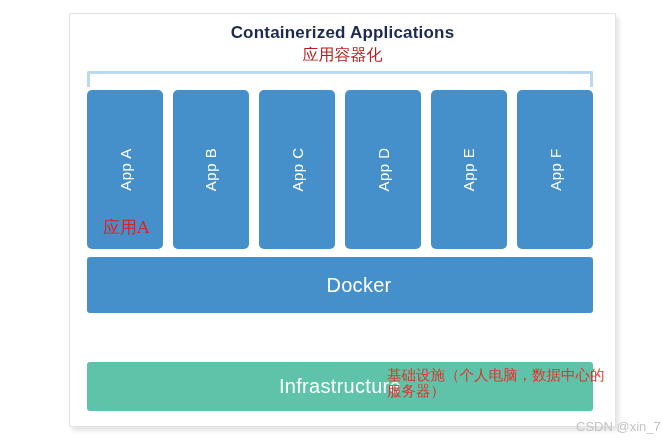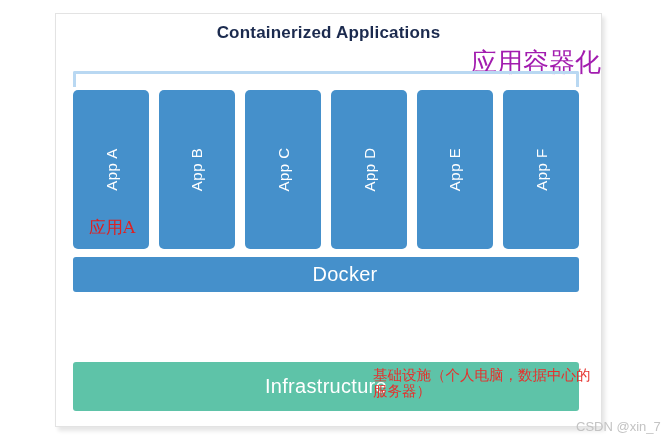--- a/index.html
+++ b/index.html
@@ -9,21 +9,21 @@
   }
   .page {
     position: relative;
     width: 662px;
     height: 442px;
     background: #ffffff;
     overflow: hidden;
   }
   .card {
     position: absolute;
-    left: 55px;
+    left: 69px;
     top: 13px;
     width: 547px;
     height: 414px;
     background: #ffffff;
     border: 1px solid #e3e3e3;
     box-shadow: 3px 4px 4px rgba(0,0,0,0.10);
   }
   .title {
     position: absolute;
     top: 9px;
@@ -33,24 +33,24 @@
     font-size: 17px;
     font-weight: 700;
     letter-spacing: 0.2px;
     color: #1b2a4e;
   }
   .subtitle {
     position: absolute;
     top: 31px;
     left: 0;
     width: 100%;
-    text-align: right;
-    font-size: 26px;
+    text-align: center;
+    font-size: 16px;
     font-family: "DejaVu Serif", serif;
-    color: #a21caf;
+    color: #b91c1c;
   }
   .bracket {
     position: absolute;
     left: 17px;
     top: 57px;
     width: 506px;
     height: 16px;
     border-top: 3px solid #b9d8f2;
     border-left: 3px solid #b9d8f2;
     border-right: 3px solid #b9d8f2;
@@ -93,21 +93,21 @@
   }
   .layer {
     position: absolute;
     left: 17px;
     width: 506px;
     border-radius: 3px;
     display: flex;
     align-items: center;
     justify-content: center;
   }
-  .layer-docker { top: 243px; height: 35px; background: #4590cb; padding-left: 38px; }
+  .layer-docker { top: 243px; height: 56px; background: #4590cb; padding-left: 38px; }
   .layer-host   { top: 297px; height: 46px; background: #d4e8f8; }
   .layer-infra  { top: 348px; height: 49px; background: #5ec3a8; }
   .layer-label { font-size: 20px; letter-spacing: 0.3px; }
   .label-white { color: #ffffff; }
   .label-navy  { color: #1b2a4e; font-weight: 500; }
   .host-annotation {
     position: absolute;
     left: 355px;
     top: 1px;
     width: 160px;

